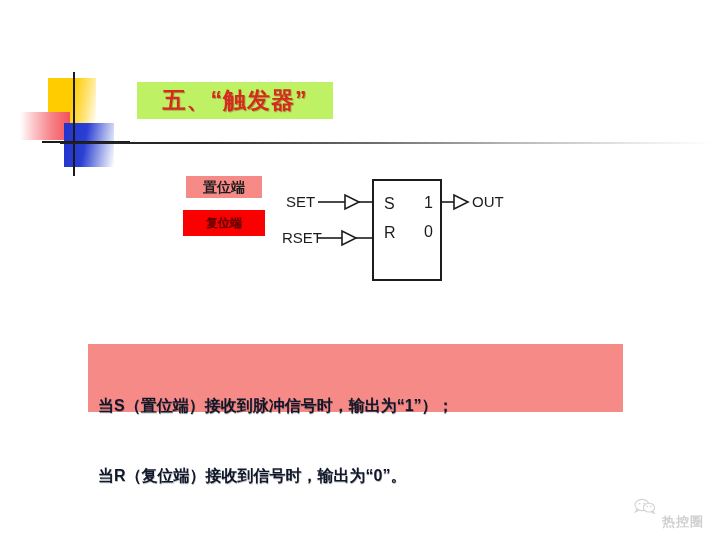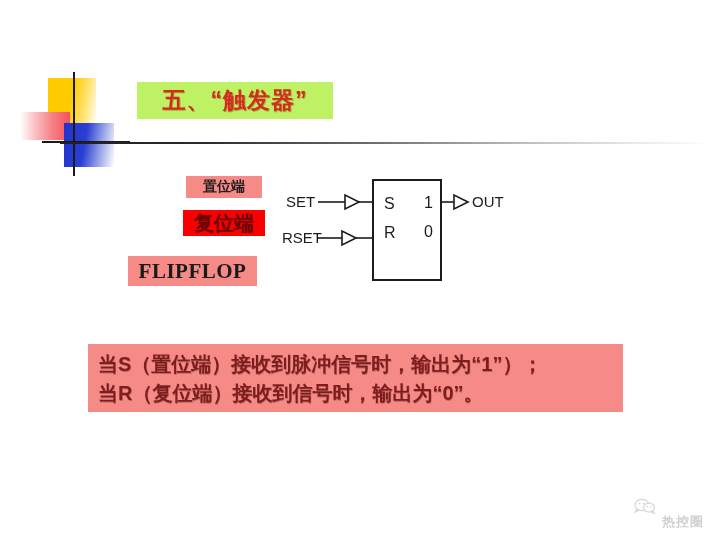--- a/index.html
+++ b/index.html
@@ -70,25 +70,25 @@
   
   .lbl {
     position: absolute;
     display: flex; align-items: center; justify-content: center;
     font-weight: 700;
     white-space: nowrap;
     line-height: 1;
   }
   .lbl-set {
     left: 186px; top: 176px; width: 76px; height: 22px;
-    background: #f58a86; color: #1d1d1d; font-size: 14px; font-family: Liberation Serif, serif;
+    background: #f58a86; color: #1d1d1d; font-size: 14px;
   }
   .lbl-reset {
     left: 183px; top: 210px; width: 82px; height: 26px;
-    background: #fa0000; color: #6b0000; font-size: 20px;
+    background: #fa0000; color: #6b0000; font-size: 12px;
     text-shadow: 0 0 1px rgba(0,0,0,0.4);
   }
   .lbl-flipflop {
     left: 128px; top: 256px; width: 129px; height: 30px;
     background: #f58a86; color: #1a1a1a;
     font-family: "Liberation Serif", serif;
     font-size: 21px; font-weight: 700; letter-spacing: 0.5px;
   }
 
   
@@ -96,26 +96,27 @@
   .diagram svg { display: block; }
 
   
   .stmt {
     position: absolute; left: 88px; top: 344px; width: 535px; height: 68px;
     background: #f58a86;
     padding: 6px 10px 0 10px;
     box-sizing: border-box;
   }
   .stmt-line {
-    color: #7f1d1d;
-    font-size: 20px;
+    color: #0f172a;
+    font-size: 16px;
     font-weight: 700;
     line-height: 29px;
     white-space: nowrap;
     text-shadow: 0.5px 0.5px 0 rgba(0,0,0,0.25);
+    margin-top: 41px;
   }
 
   
   .watermark {
     position: absolute; right: 16px; bottom: 12px;
     display: flex; align-items: center; gap: 6px;
     opacity: 0.42;
   }
   .watermark .wm-text {
     color: #8f8f8f; font-size: 13px; font-weight: 700; letter-spacing: 1px;
@@ -143,23 +144,20 @@
   </div>
 
   <div class="lbl lbl-set">
     <span>置位端</span>
   </div>
 
   <div class="lbl lbl-reset">
     <span>复位端</span>
   </div>
 
-  <div class="lbl lbl-flipflop">
-    <span>FLIPFLOP</span>
-  </div>
 
   <div class="diagram">
     <svg width="230" height="110" viewBox="0 0 230 110" xmlns="http://www.w3.org/2000/svg">
 
       <rect x="91" y="4" width="68" height="100" fill="#ffffff" stroke="#1c1c1c" stroke-width="2"></rect>
 
       <line x1="36" y1="26" x2="63" y2="26" stroke="#1c1c1c" stroke-width="1.6"></line>
 
       <polygon points="63,19 63,33 77,26" fill="#ffffff" stroke="#1c1c1c" stroke-width="1.6"></polygon>
       <line x1="77" y1="26" x2="91" y2="26" stroke="#1c1c1c" stroke-width="1.6"></line>

